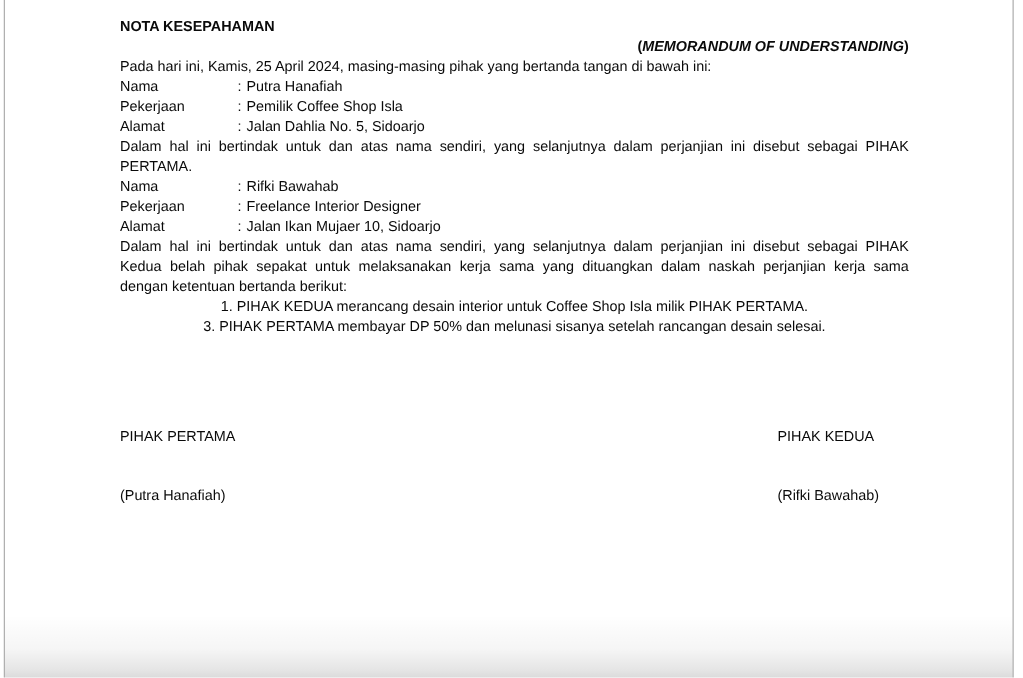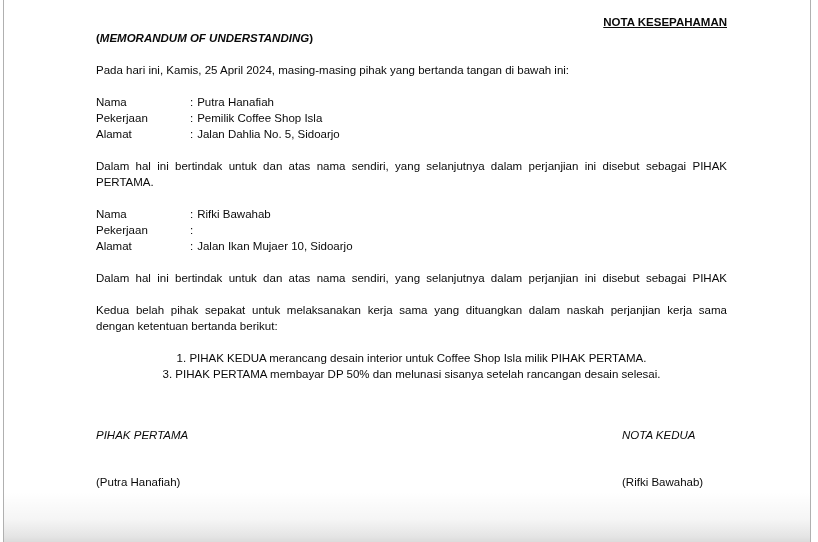--- a/index.html
+++ b/index.html
@@ -23,32 +23,32 @@
       rgba(0,0,0,0.00) 0%,
       rgba(0,0,0,0.04) 55%,
       rgba(0,0,0,0.10) 88%,
       rgba(0,0,0,0.14) 100%);
     pointer-events: none;
   }
   .content {
     position: absolute; left: 96px; top: 14px; width: 631px;
     font-size: 11.5px; line-height: 16px;
   }
-  .title { text-align: right; font-weight: bold; text-decoration: underline; }
-  .subtitle { text-align: left; font-weight: bold; }
+  .title { text-align: left; font-weight: bold; }
+  .subtitle { text-align: right; font-weight: bold; }
   .subtitle .it { font-style: italic; }
-  .block { margin-top: 16px; }
+  .block { }
   .para-line { text-align: justify; }
   .para-line.full { text-align-last: justify; }
   .field-row { display: flex; }
   .f-label { flex: 0 0 94px; }
   .f-value { margin-left: 4px; }
   .terms .term { text-align: center; }
   .sig-row { display: flex; }
-  .sig-roles { margin-top: 45px; font-style: italic; }
+  .sig-roles { margin-top: 72px; }
   .sig-names { margin-top: 31px; }
   .sig-right { margin-left: auto; width: 105px; text-align: left; }
 </style>
 </head>
 <body>
 
 <div class="page-edge left"></div>
 <div class="page-edge right"></div>
 
 <div class="content">
@@ -85,20 +85,21 @@
 
   <div class="block">
     <div class="field-row">
       <span class="f-label">Nama</span>
         <span class="f-colon">:</span>
         <span class="f-value">Rifki Bawahab</span>
     </div>
     <div class="field-row">
       <span class="f-label">Pekerjaan</span>
         <span class="f-colon">:</span>
+        <span class="f-value">Freelance Interior Designer</span>
     </div>
     <div class="field-row">
       <span class="f-label">Alamat</span>
         <span class="f-colon">:</span>
         <span class="f-value">Jalan Ikan Mujaer 10, Sidoarjo</span>
     </div>
   </div>
 
   <div class="block">
     <div class="para-line full">Dalam hal ini bertindak untuk dan atas nama sendiri, yang selanjutnya dalam perjanjian ini disebut sebagai PIHAK</div>
@@ -109,21 +110,21 @@
     <div class="para-line">dengan ketentuan bertanda berikut:</div>
   </div>
 
   <div class="block terms">
     <div class="term">1. PIHAK KEDUA merancang desain interior untuk Coffee Shop Isla milik PIHAK PERTAMA.</div>
     <div class="term">3. PIHAK PERTAMA membayar DP 50% dan melunasi sisanya setelah rancangan desain selesai.</div>
   </div>
 
   <div class="sig-row sig-roles">
     <span>PIHAK PERTAMA</span>
-    <span class="sig-right">NOTA KEDUA</span>
+    <span class="sig-right">PIHAK KEDUA</span>
   </div>
   <div class="sig-row sig-names">
     <span>(Putra Hanafiah)</span>
     <span class="sig-right">(Rifki Bawahab)</span>
   </div>
 
 </div>
 
 <div class="bottom-shade"></div>
 

